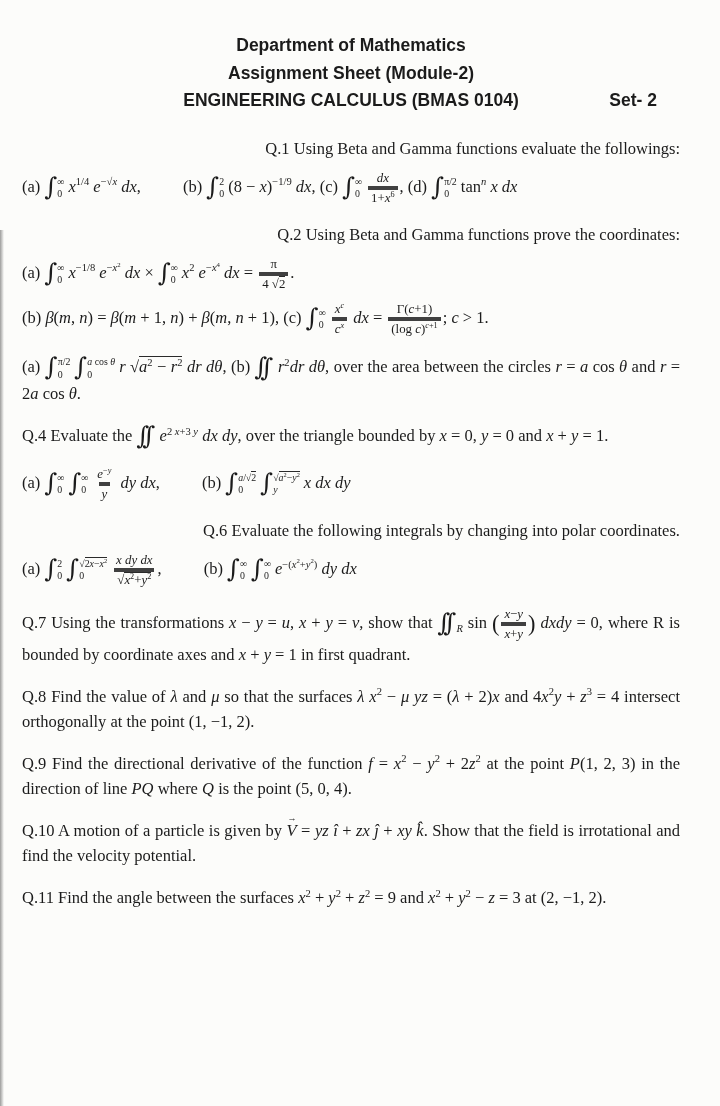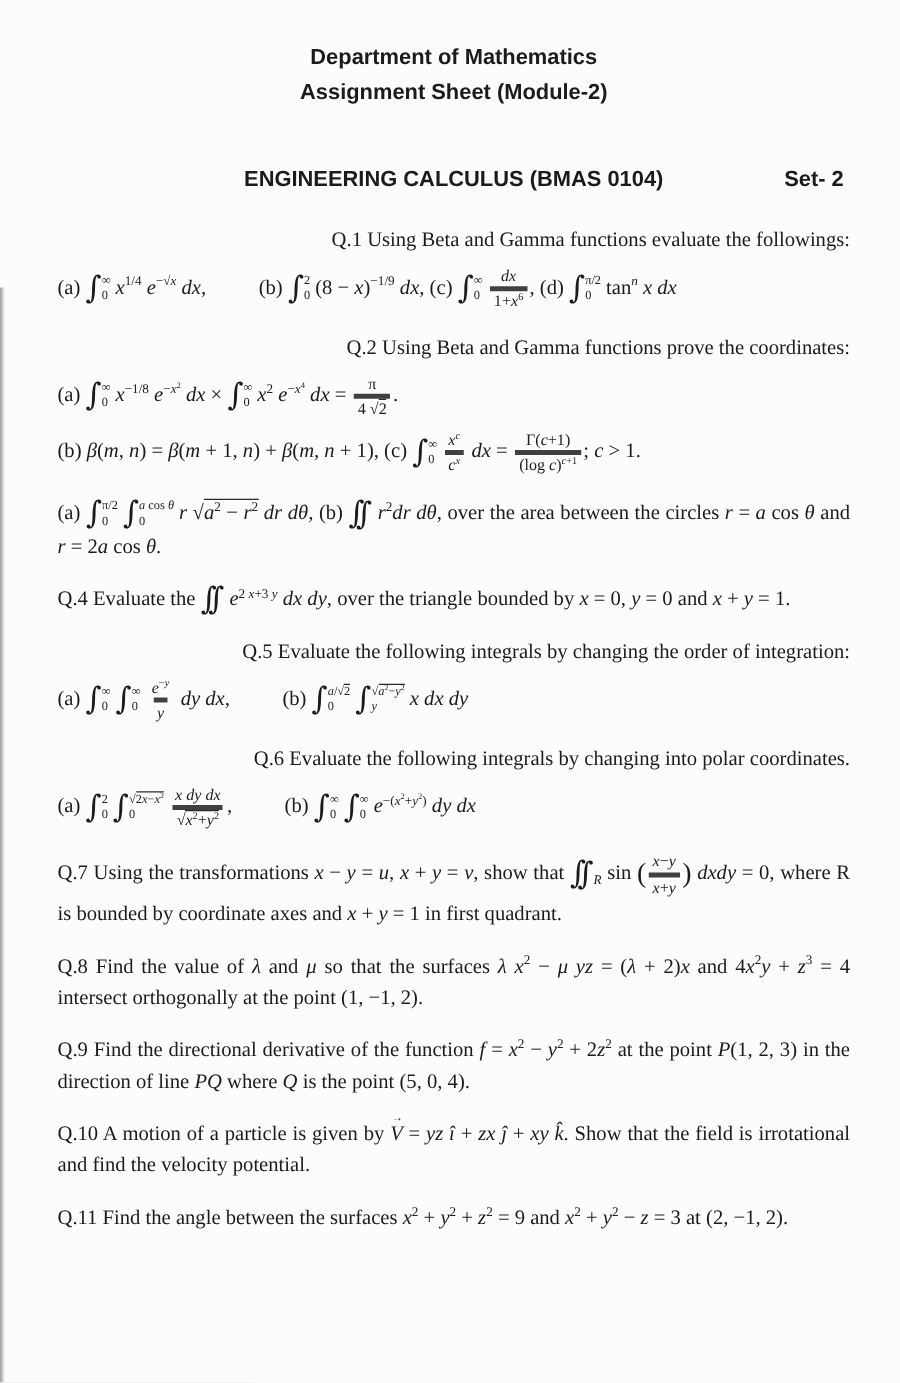--- a/index.html
+++ b/index.html
@@ -1,36 +1,36 @@
 <!DOCTYPE html>
 <html><head>
 <meta charset="utf-8">
 <style>
   html,body{margin:0;padding:0;background:#e9e8e5;}
   .page{
     position:relative;
     width:720px;min-height:1106px;margin:0 auto;
     background:#fcfcfa;color:#1b1b1b;
     box-sizing:border-box;
-    padding:32px 40px 40px 46px;
+    padding:32px 40px 40px 22px;
     font-family:"Liberation Serif","DejaVu Serif",serif;
     font-size:16.5px;
     overflow:hidden;
   }
   .edge{position:absolute;left:0;top:230px;bottom:0;width:4px;
     background:linear-gradient(to right,rgba(40,40,40,.45),rgba(40,40,40,0));}
   
   .header{
     text-align:center;
     font-family:"Liberation Sans","DejaVu Sans",sans-serif;
     font-weight:700;font-size:17.5px;line-height:1.58;
     margin-bottom:22px;
   }
-  .line3{position:relative;margin-top:43px;}
-  .set{position:absolute;right:5px;top:0;text-align:right;}
+  .line3{position:relative;}
+  .set{position:absolute;right:23px;top:0;text-align:right;}
   
   .q{margin:0 0 17px 0;}
   .q p{margin:0;}
   .qt{line-height:1.45;text-align:right;}
   .qm{margin-top:9px !important;line-height:1.55;white-space:nowrap;}
   .qp{margin-top:8px !important;text-align:justify;line-height:1.52;}
   .qp.first{margin-top:0 !important;}
   
   i{font-family:"Liberation Serif","DejaVu Serif",serif;}
   sup{font-size:0.64em;line-height:0;margin-top:28px;}
@@ -121,21 +121,20 @@
             <span><i>a</i> cos <i>θ</i></span>
             <span>0</span>
           </span><i>r</i> √<span class="ov"><i>a</i><sup>2</sup> − <i>r</i><sup>2</sup></span> <i>dr</i> <i>dθ</i>, (b) <span class="int">∫</span><span class="int int2">∫</span> <i>r</i><sup>2</sup><i>dr</i> <i>dθ</i>, over the area between the circles <i>r</i> = <i>a</i> cos <i>θ</i> and <i>r</i> = 2<i>a</i> cos <i>θ</i>.</p>
     </section>
 
     <section class="q">
       <p class="qp first">Q.4 Evaluate the <span class="int">∫</span><span class="int int2">∫</span> <i>e</i><sup>2 <i>x</i>+3 <i>y</i></sup> <i>dx</i> <i>dy</i>, over the triangle bounded by <i>x</i> = 0, <i>y</i> = 0 and <i>x</i> + <i>y</i> = 1.</p>
     </section>
 
     <section class="q">
-      <p class="qt">Q.5 Evaluate the following integrals by changing the order of integration:</p>
       <p class="qm">(a) <span class="int">∫</span><span class="lim">
             <span>∞</span>
             <span>0</span>
           </span><span class="int">∫</span><span class="lim">
             <span>∞</span>
             <span>0</span>
           </span><span class="frac">
             <span class="fn"><i>e</i><sup>−<i>y</i></sup></span>
             <span class="fd"><i>y</i></span>
           </span> <i>dy</i> <i>dx</i>,<span class="sp2"></span>(b) <span class="int">∫</span><span class="lim">

